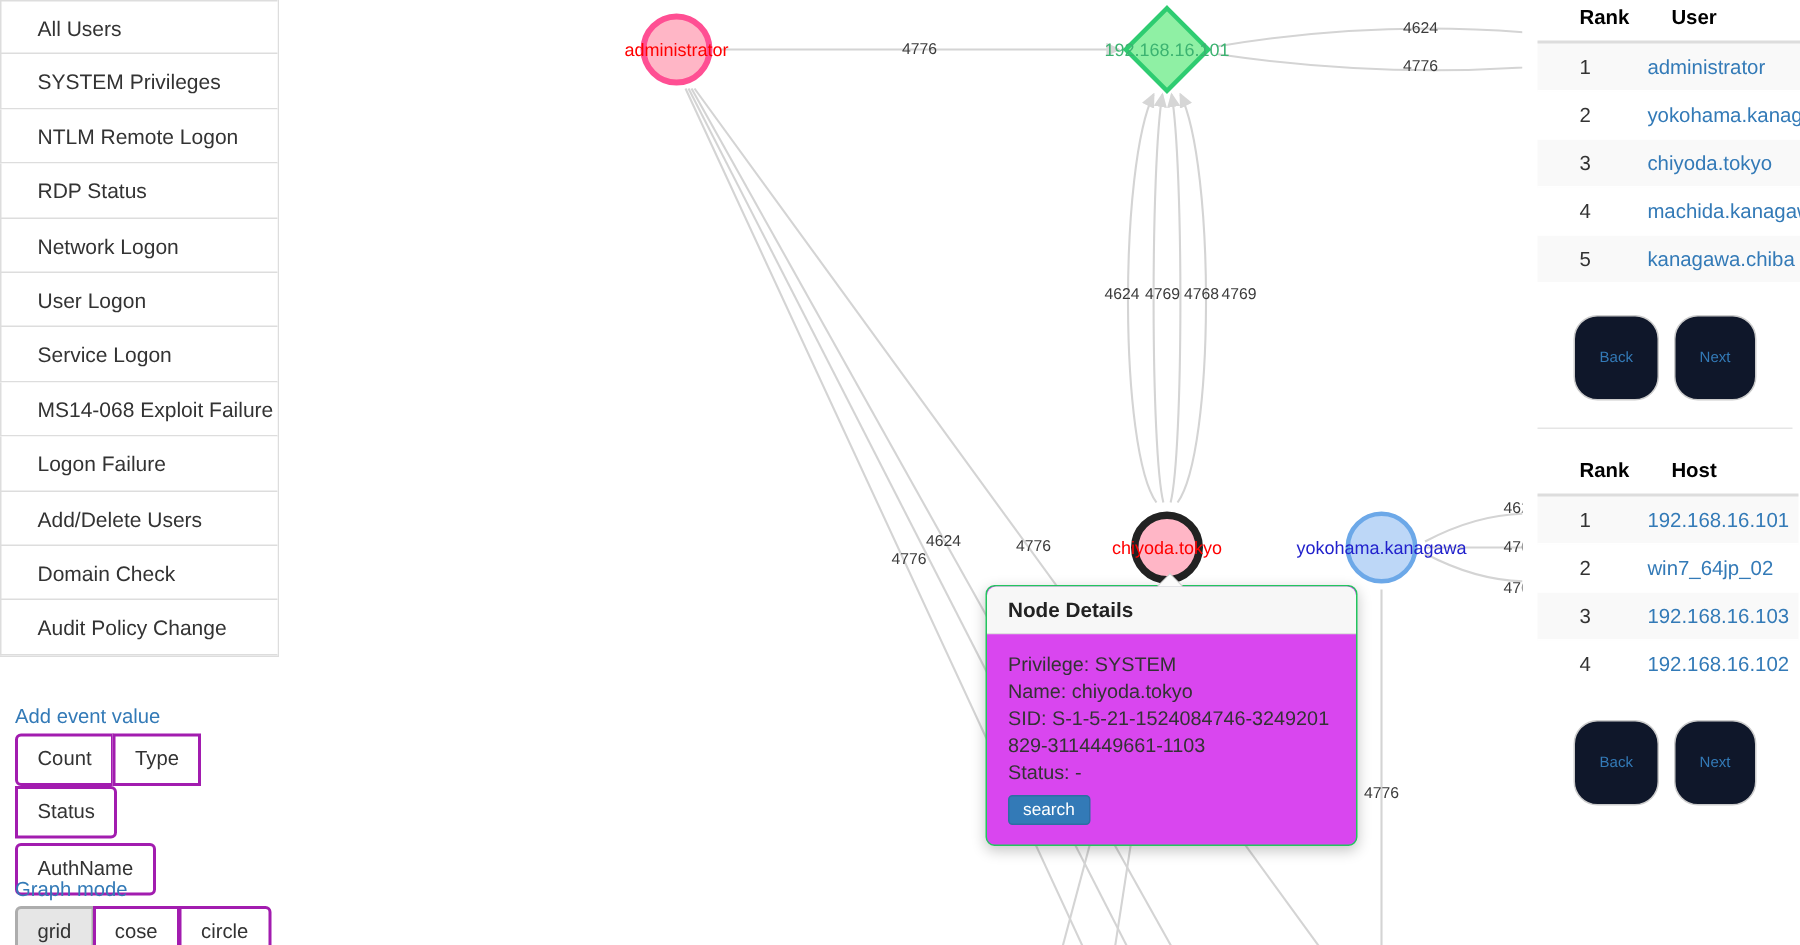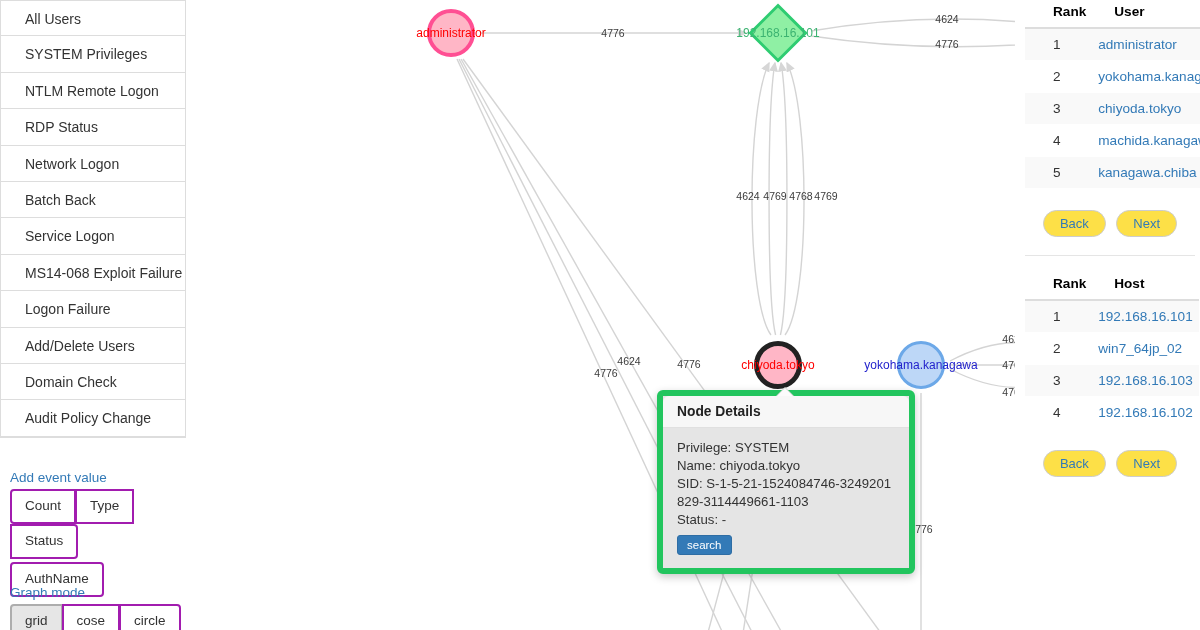--- a/index.html
+++ b/index.html
@@ -144,26 +144,26 @@
     text-decoration: none;
     cursor: pointer;
   }
   .pager {
     margin-top: 22px;
     text-align: center;
   }
   .pg-btn {
     display: inline-block;
     border: 1px solid #cccccc;
-    background: #fde047;
+    background: #0f172a;
     color: #337ab7;
     border-radius: 16px;
-    font-size: 13px;
-    font-family: "Liberation Sans", sans-serif;
-    padding: 5px 16px;
+    font-size: 10px;
+    font-family: "Liberation Sans", sans-serif;
+    padding: 22px 16px;
     margin: 0 3px;
     cursor: pointer;
   }
   .right-divider {
     margin: 18px 0 16px 0;
     border: none;
     border-top: 1px solid #e5e5e5;
   }
 
   
@@ -200,22 +200,22 @@
     font-family: "Liberation Sans", sans-serif;
     pointer-events: none;
   }
 
   
   #node-details {
     position: absolute;
     left: 471px;
     top: 390px;
     width: 246px;
-    background: #e5e5e5;
-    border: 6px solid #22c55e;
+    background: #d946ef;
+    border: 1px solid #22c55e;
     border-radius: 6px;
     box-shadow: 0 3px 9px rgba(0,0,0,0.22);
     z-index: 40;
   }
   #node-details .nd-header {
     background: #f7f7f7;
     border-bottom: 1px solid #e0e0e0;
     border-radius: 6px 6px 0 0;
     padding: 8px 14px;
     font-weight: bold;
@@ -265,21 +265,21 @@
 
 <div id="app">
 
   <div id="left-sidebar">
     <ul class="nav-list" id="nav-list">
         <li class="nav-item">All Users</li>
         <li class="nav-item">SYSTEM Privileges</li>
         <li class="nav-item">NTLM Remote Logon</li>
         <li class="nav-item">RDP Status</li>
         <li class="nav-item">Network Logon</li>
-        <li class="nav-item">Batch Back</li>
+        <li class="nav-item">User Logon</li>
         <li class="nav-item">Service Logon</li>
         <li class="nav-item">MS14-068 Exploit Failure</li>
         <li class="nav-item">Logon Failure</li>
         <li class="nav-item">Add/Delete Users</li>
         <li class="nav-item">Domain Check</li>
         <li class="nav-item">Audit Policy Change</li>
       </ul>
 
     <div id="add-event-block">
       <div class="section-heading">Add event value</div>

